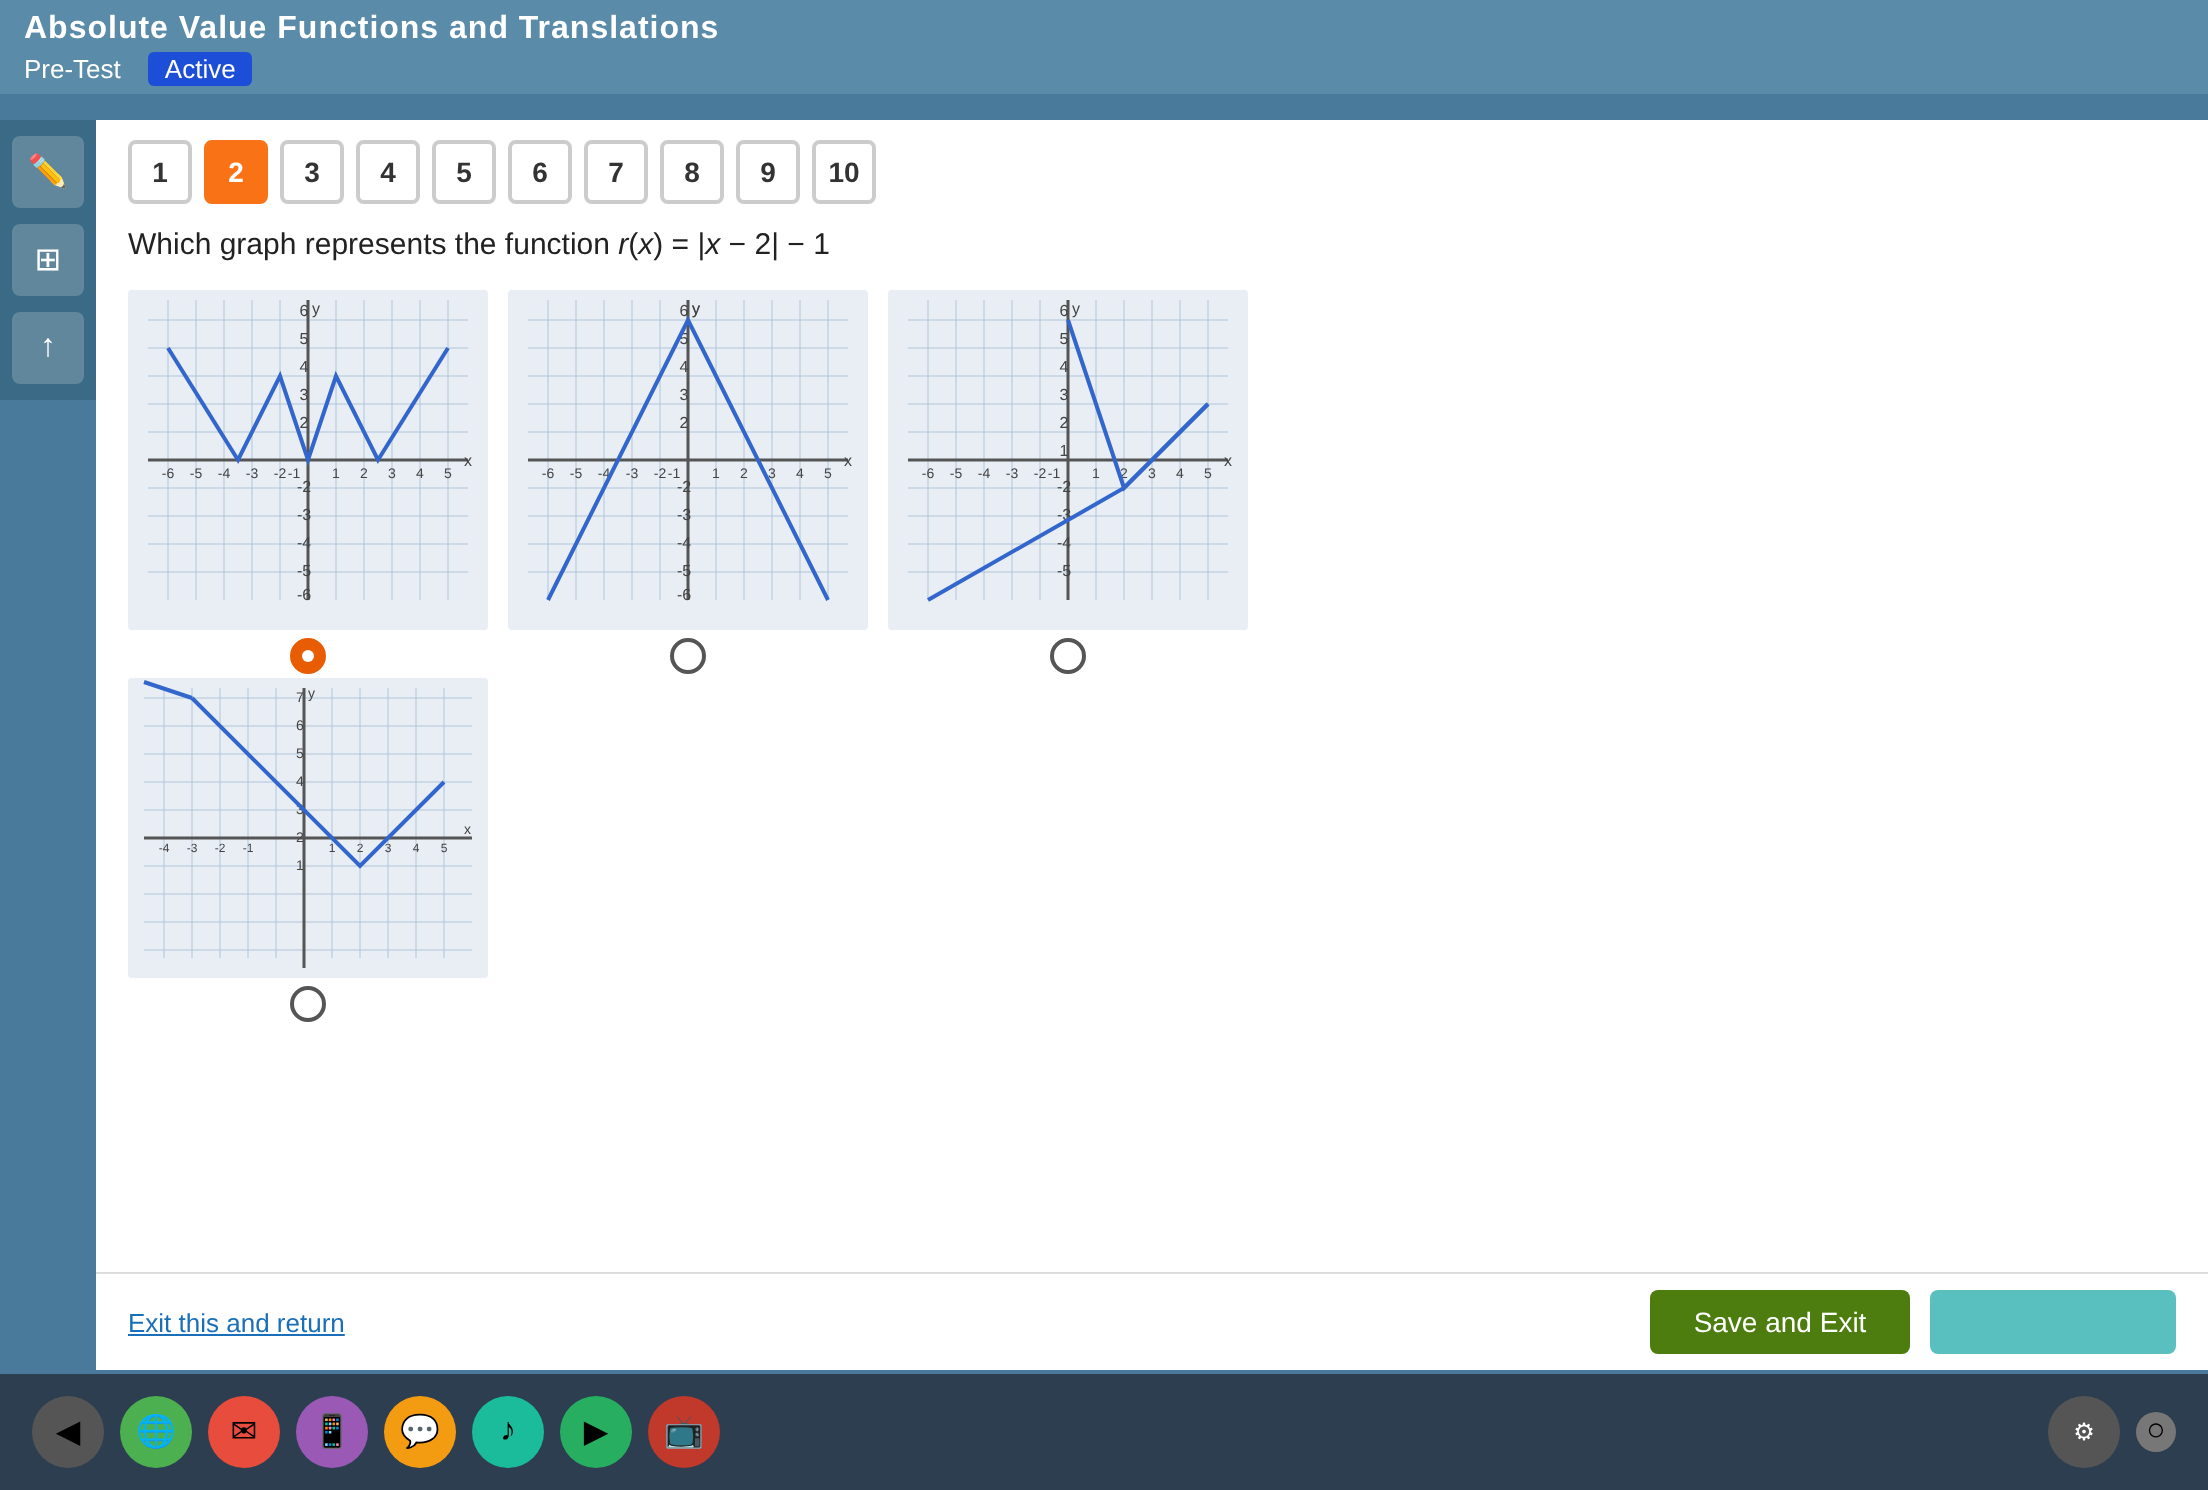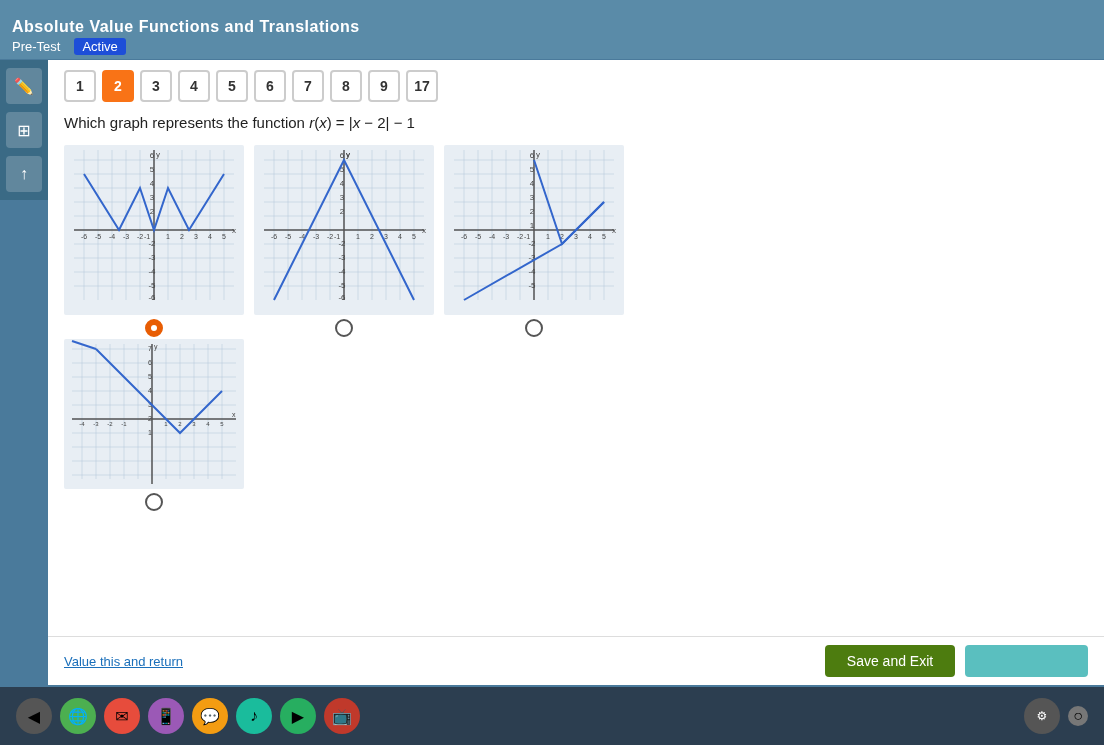--- a/index.html
+++ b/index.html
@@ -8,21 +8,21 @@
       height: 745px;
       background: #4a7a9b;
       font-family: Arial, sans-serif;
       overflow: hidden;
       position: relative;
     }
 
     
     .top-bar {
       background: #5a8ba8;
-      padding: 18px 12px 4px 12px;
+      padding: 6px 12px 4px 12px;
       color: white;
     }
     .top-title {
       font-size: 16px;
       font-weight: bold;
       letter-spacing: 0.5px;
     }
     .top-subtitle {
       display: flex;
       align-items: center;
@@ -239,21 +239,21 @@
   <div class="q-numbers">
     <div class="q-btn">1</div>
     <div class="q-btn active">2</div>
     <div class="q-btn">3</div>
     <div class="q-btn">4</div>
     <div class="q-btn">5</div>
     <div class="q-btn">6</div>
     <div class="q-btn">7</div>
     <div class="q-btn">8</div>
     <div class="q-btn">9</div>
-    <div class="q-btn">17</div>
+    <div class="q-btn">10</div>
   </div>
 
   <div class="question-text">
     Which graph represents the function <em>r</em>(<em>x</em>) = |<em>x</em> − 2| − 1
   </div>
 
   <div style="display:flex; gap:10px; margin-bottom:6px;">
 
     <div class="graph-option">
       <svg class="graph-svg" viewBox="0 0 180 170">
@@ -495,21 +495,21 @@
 
         <line x1="8" y1="2" x2="32" y2="10" stroke="#3366cc" stroke-width="2"></line>
       </svg>
       <div class="radio-circle"></div>
     </div>
   </div>
 
 </div>
 
 <div class="bottom-bar">
-  <span class="mark-link">Value this and return</span>
+  <span class="mark-link">Exit this and return</span>
   <div style="display:flex; gap:10px;">
     <button class="btn-save">Save and Exit</button>
     <button class="btn-next">&nbsp;&nbsp;&nbsp;&nbsp;&nbsp;&nbsp;&nbsp;&nbsp;&nbsp;&nbsp;&nbsp;</button>
   </div>
 </div>
 
 <div class="taskbar">
   <div class="taskbar-left">
     <div class="taskbar-icon" style="background:#555;">◀</div>
     <div class="taskbar-icon" style="background:#4CAF50;">🌐</div>

